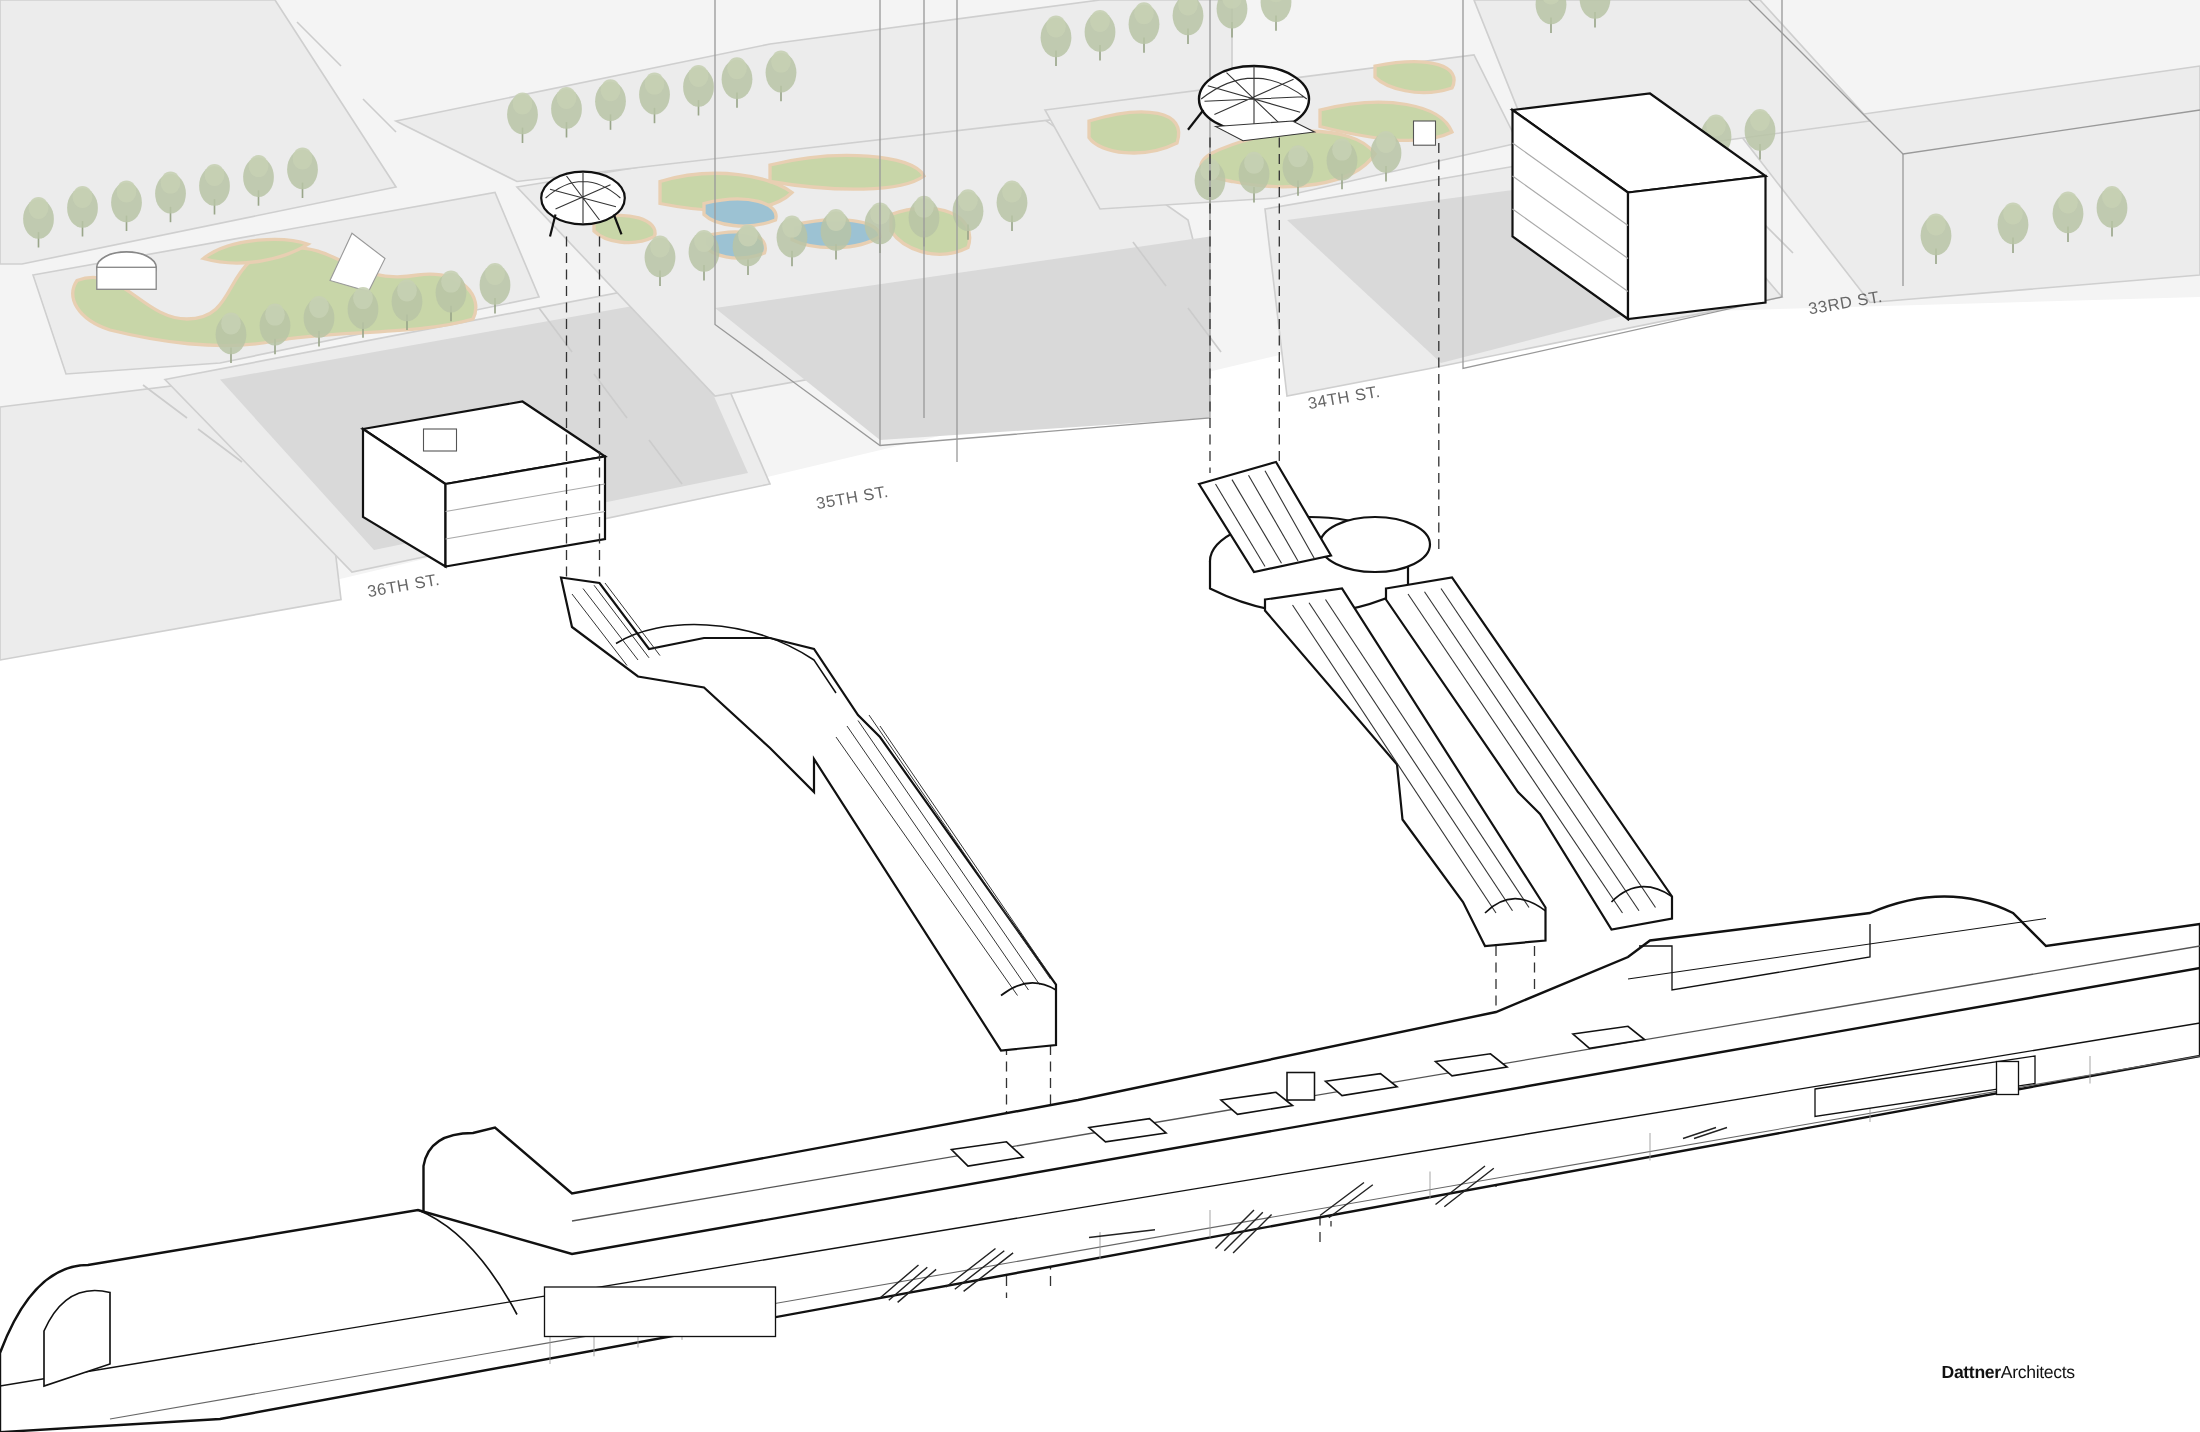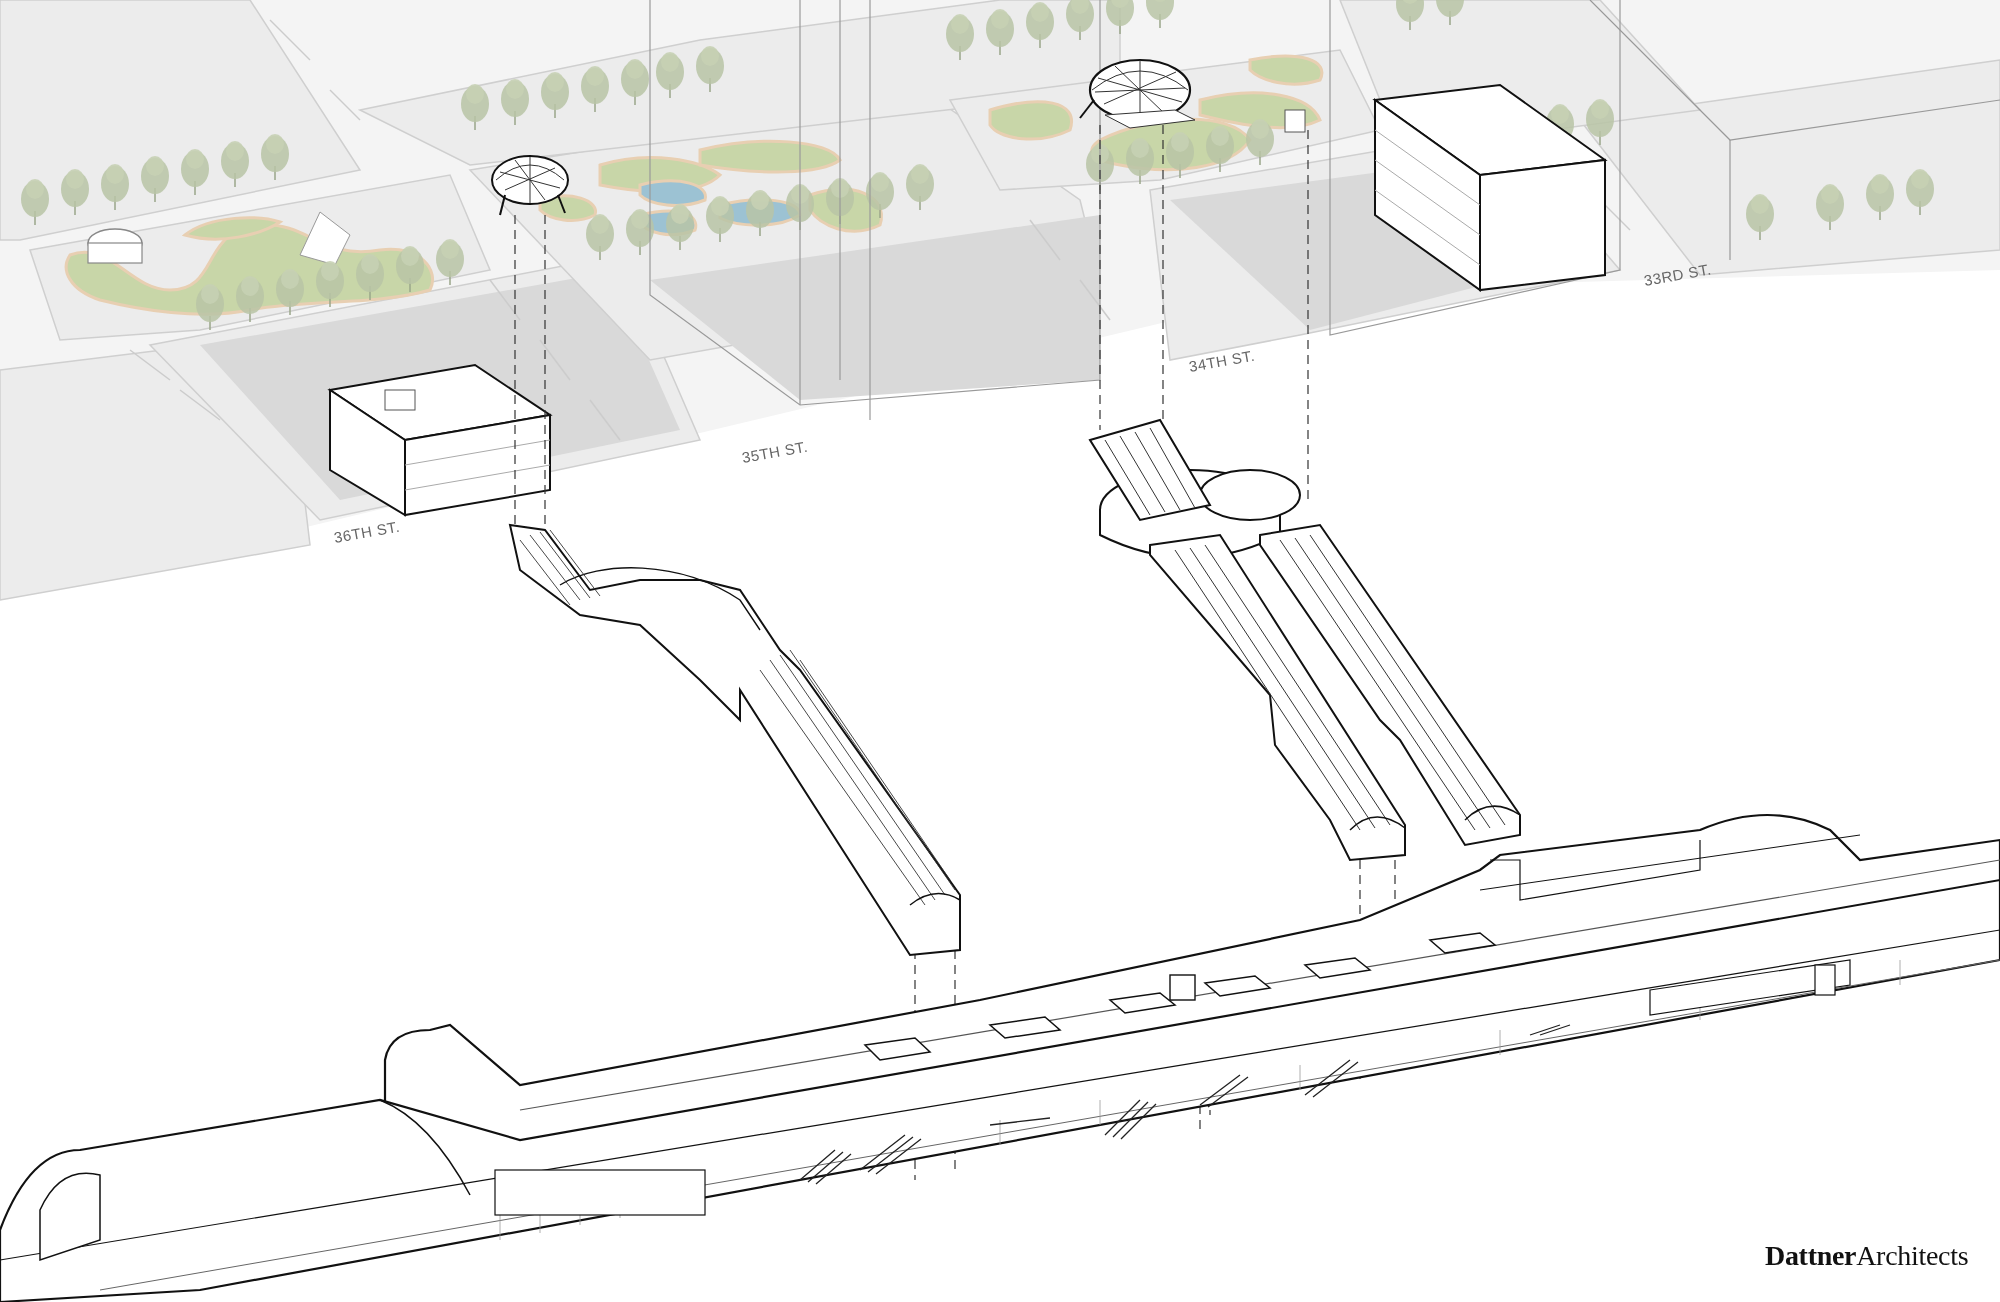--- a/index.html
+++ b/index.html
@@ -1,19 +1,19 @@
 <!DOCTYPE html>
 <html><head>
   <meta charset="utf-8">
   <style>
     html, body { margin: 0; padding: 0; background: #ffffff; }
     body { width: 2000px; height: 1302px; position: relative; overflow: hidden; font-family: "Liberation Sans", sans-serif; }
     svg#drawing { position: absolute; left: 0; top: 0; width: 2000px; height: 1302px; }
     .street-label { font-family: "Liberation Sans", sans-serif; font-size: 15px; fill: #666666; letter-spacing: 0.5px; }
-    .logo { position: absolute; left: 1765px; top: 1240px; font-family: Liberation Serif, serif; font-size: 28px; color: #111; letter-spacing: -0.3px; }
+    .logo { position: absolute; left: 1765px; top: 1240px; font-family: Liberation Sans, sans-serif; font-size: 16px; color: #111; letter-spacing: -0.3px; }
     .logo .bold { font-weight: 700; }
     .logo .light { font-weight: 400; }
   </style>
 </head>
 <body>
 
 <svg id="drawing" viewBox="0 0 2000 1302" xmlns="http://www.w3.org/2000/svg">
   <defs>
     <g id="tree">
       <line x1="0" y1="0" x2="0" y2="-14" stroke="#9aa68a" stroke-width="1.5"></line>

